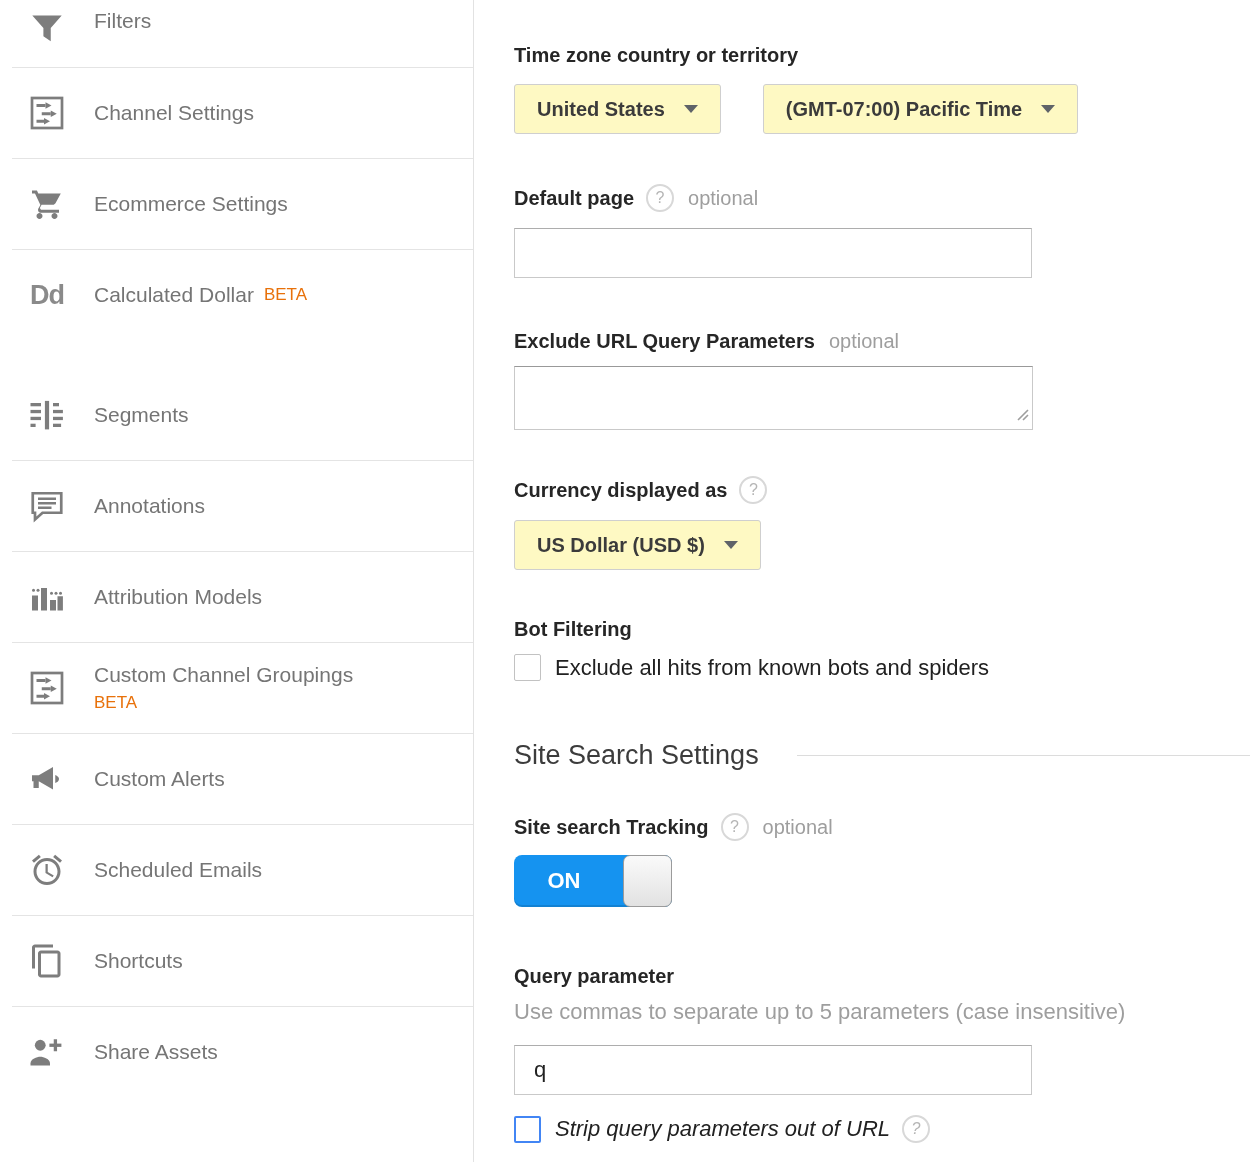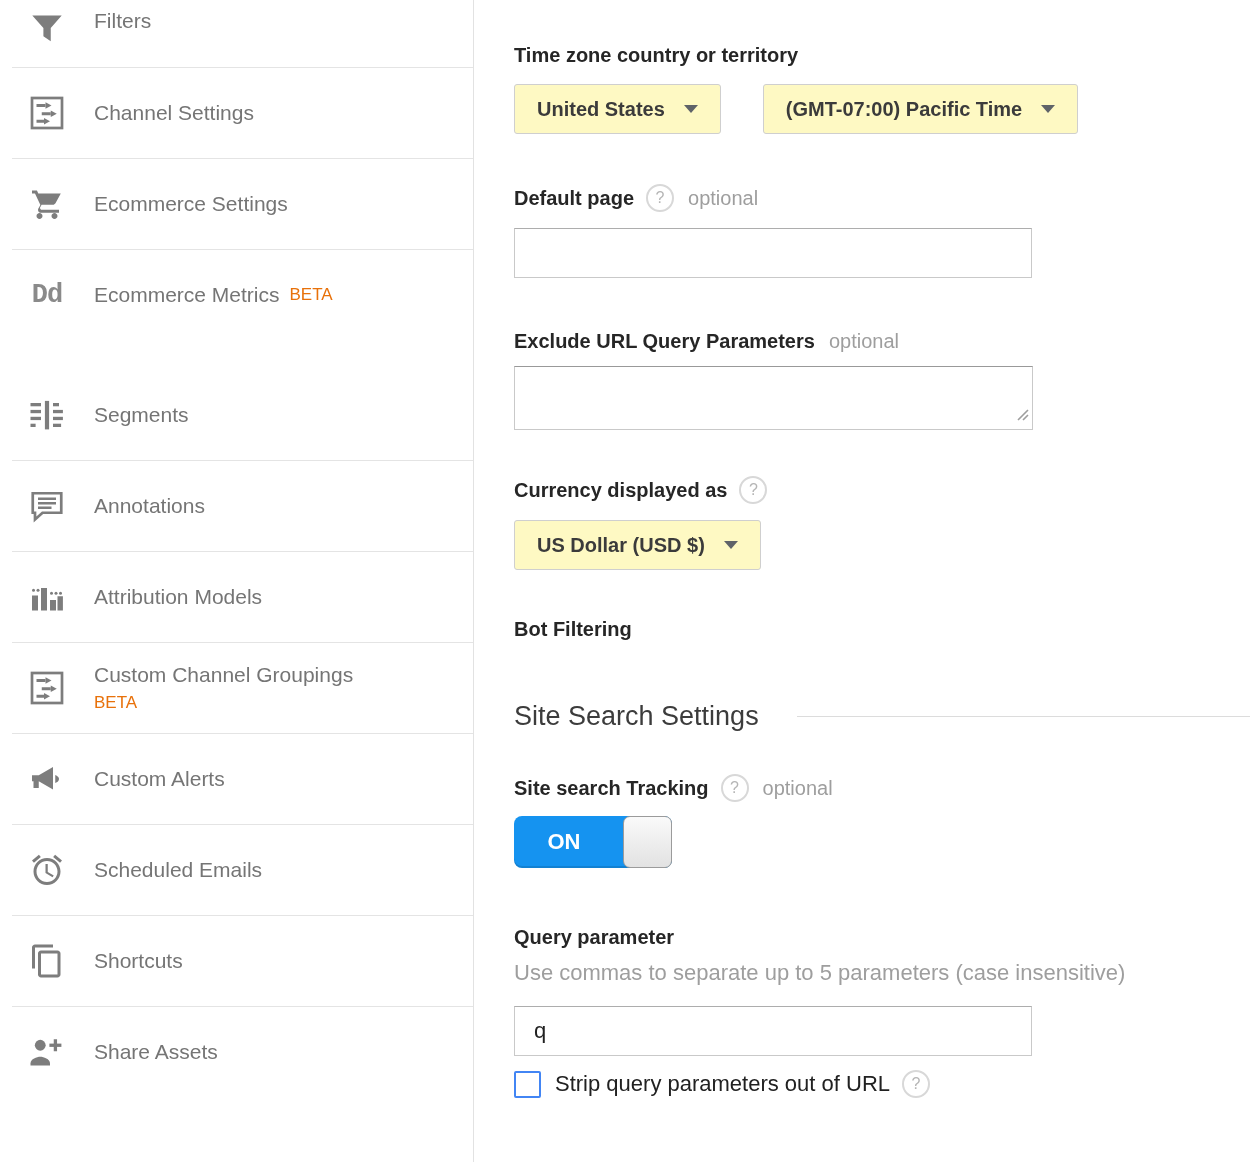--- a/index.html
+++ b/index.html
@@ -5,21 +5,21 @@
   * { margin:0; padding:0; box-sizing:border-box; }
   html,body { width:1250px; height:1162px; background:#fff; overflow:hidden;
               font-family:"Liberation Sans", sans-serif; }
   .app { display:flex; width:1250px; height:1162px; }
 
   
   .sidebar { width:474px; flex-shrink:0; border-right:1px solid #e2e2e2; overflow:hidden; }
   .s-item { display:flex; align-items:center; height:90px; cursor:pointer; }
   .s-item.first { height:67px; align-items:flex-start; padding-top:9px; }
   .ico { width:40px; height:40px; margin-left:27px; display:flex; align-items:center;
-         justify-content:center; flex-shrink:0;font-family:Liberation Mono, monospace; }
+         justify-content:center; flex-shrink:0; }
   .ico svg { width:36px; height:36px; }
   .s-lbl { margin-left:27px; font-size:21px; color:#757575; }
   .dd-ico { font-weight:bold; font-size:27px; color:#8a8a8a; letter-spacing:-1px; }
   .beta { color:#e8710a; font-size:17px; margin-left:10px; }
   .two-line { display:flex; flex-direction:column; margin-left:27px; }
   .two-line .s-lbl { margin-left:0; }
   .two-line .beta { margin-left:0; margin-top:6px; }
   .sdiv { height:1px; background:#e4e4e4; margin-left:12px; }
   .s-section { display:flex; align-items:center; margin:52px 0 0 25px; height:24px; }
   .s-section .txt { font-size:18px; font-weight:bold; color:#5f5f5f; letter-spacing:.4px; }
@@ -63,21 +63,21 @@
             box-shadow:inset 0 -2px 0 rgba(0,0,0,.12); }
   .toggle .on { position:absolute; left:0; top:0; width:100px; height:52px;
                 display:flex; align-items:center; justify-content:center;
                 color:#fff; font-size:22px; font-weight:bold; }
   .knob { position:absolute; right:0; top:0; width:49px; height:52px;
           background:linear-gradient(#fafafa,#e2e2e2); border:1px solid #9b9b9b;
           border-radius:7px; }
   .hint { margin-top:10px; font-size:22px; color:#9e9e9e; }
   .mt42 { margin-top:42px; } .mt50 { margin-top:50px; } .mt46 { margin-top:46px; }
   .mt40 { margin-top:40px; } .mt56 { margin-top:56px; } .mt16 { margin-top:16px; }
-  .mt20 { margin-top:20px; } .mt14 { margin-top:14px; }
+  .mt20 { margin-top:20px; } .mt14 { margin-top:20px;font-style:italic; }
 </style>
 </head>
 <body>
 
 <div class="app">
 
   <aside class="sidebar">
 
     <div class="s-item first">
       <span class="ico">
@@ -112,21 +112,21 @@
           </svg>
       </span>
       <span class="s-lbl">Ecommerce Settings</span>
     </div>
     <div class="sdiv"></div>
 
     <div class="s-item">
       <span class="ico">
           <span class="dd-ico">Dd</span>
         </span>
-      <span class="s-lbl">Ecommerce Metrics</span>
+      <span class="s-lbl">Calculated Dollar</span>
       <span class="beta">BETA</span>
     </div>
 
 
     <div class="p-list">
 
       <div class="s-item">
         <span class="ico">
           <svg viewBox="0 0 24 24" fill="#7d7d7d">
             <rect x="1" y="4" width="7" height="2.2"></rect>
@@ -281,20 +281,24 @@
     <div class="mt16">
       <button class="dd-btn">
         <span>US Dollar (USD $)</span>
         <span class="caret"></span>
       </button>
     </div>
 
     <div class="f-label mt46">
       <span>Bot Filtering</span>
     </div>
+    <div class="cb-row">
+      <span class="cb"></span>
+      <span class="cb-lbl">Exclude all hits from known bots and spiders</span>
+    </div>
 
     <div class="sec-head">
       <span class="ttl">Site Search Settings</span>
       <span class="line"></span>
     </div>
 
     <div class="f-label mt40">
       <span>Site search Tracking</span>
       <span class="help">?</span>
       <span class="optional">optional</span>

